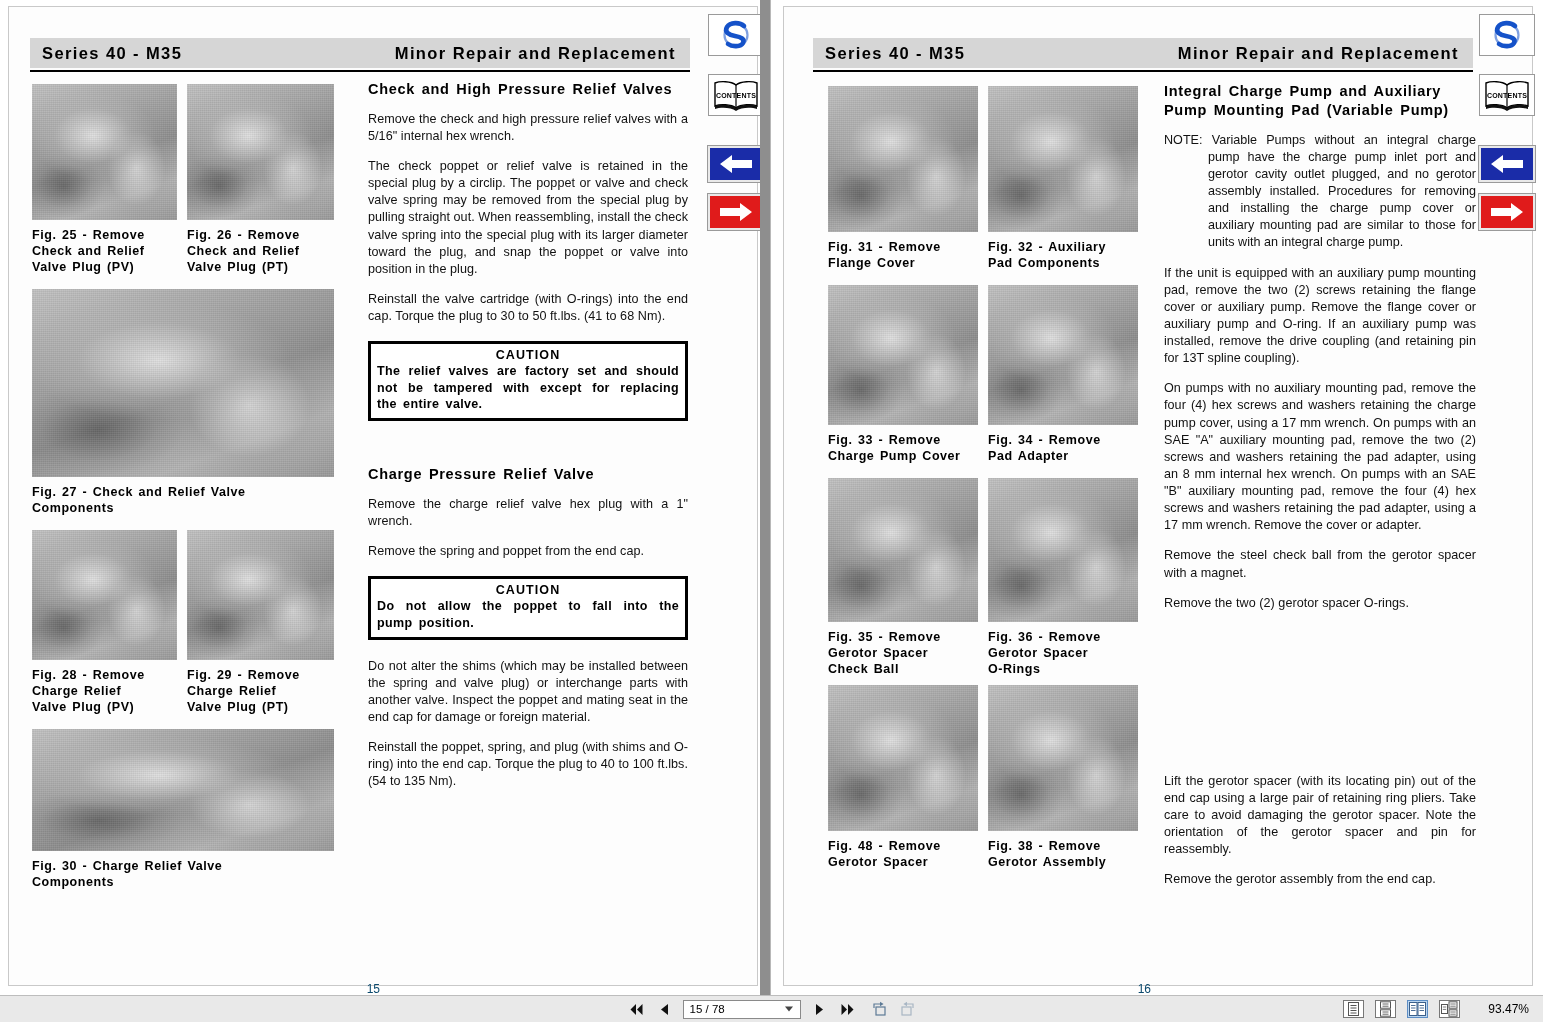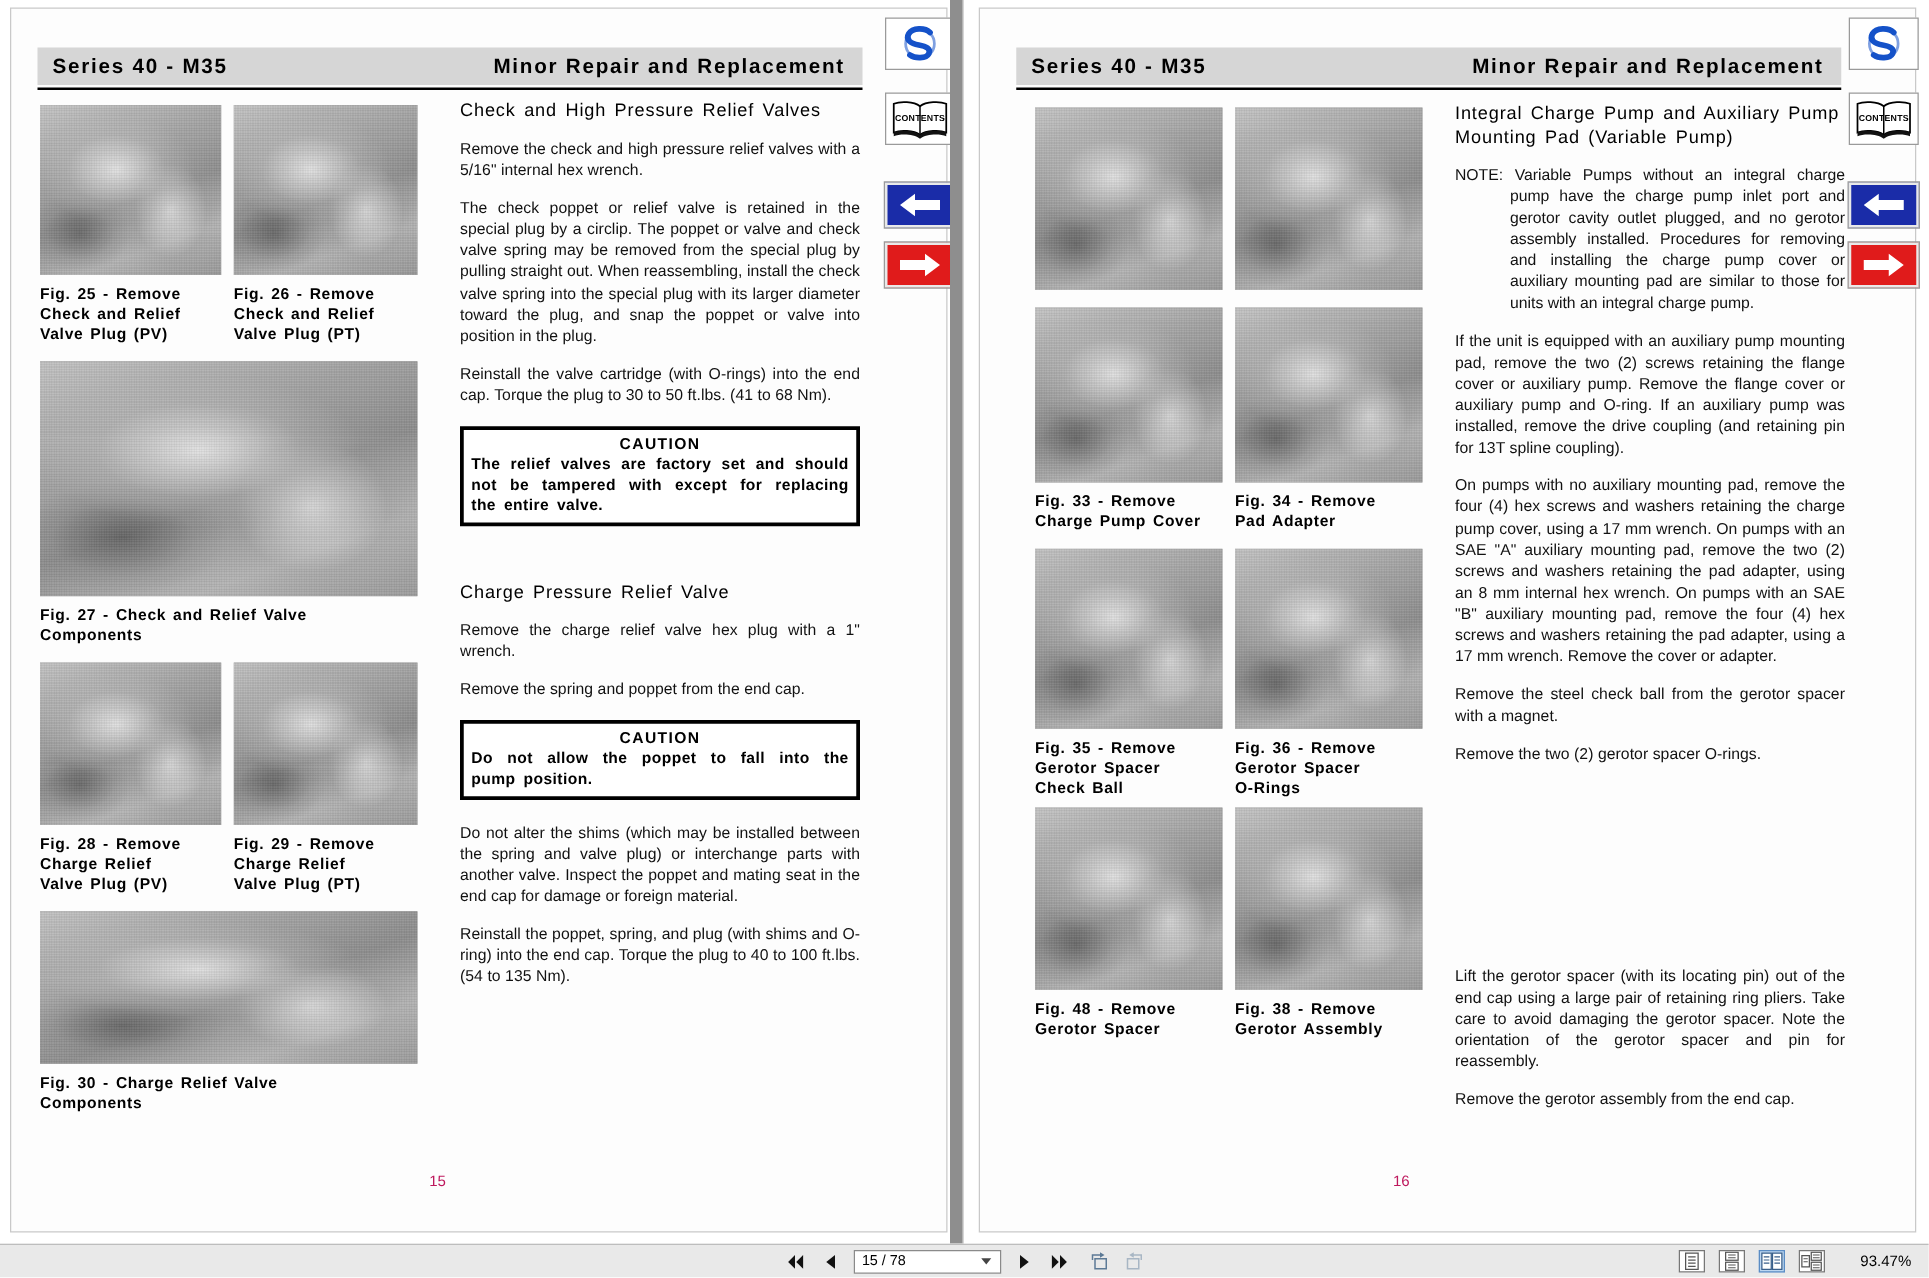--- a/index.html
+++ b/index.html
@@ -140,21 +140,21 @@
     color: #000;
     margin-top: 7px;
     word-spacing: 1.5px;
   }
   .cap-row { display: flex; gap: 10px; }
   .cap-row .cap { margin-top: 7px; }
 
   
   h2.sec {
     font-size: 14.5px;
-    font-weight: normal;
+    font-weight: bold;
     letter-spacing: .7px;
     word-spacing: 2px;
     color: #000;
     line-height: 1.3;
     margin: 0 0 12px 0;
   }
   p.body {
     font-size: 12.6px;
     line-height: 1.36;
     color: #111;
@@ -193,25 +193,25 @@
     font-weight: bold;
     line-height: 1.33;
     text-align: justify;
     letter-spacing: .35px;
     word-spacing: 2.5px;
   }
 
   
   .pagenum {
     position: absolute;
-    top: 938px;
+    top: 982px;
     font-size: 12px;
-    color: #be185d;
+    color: #0c4a6e;
     width: 60px;
-    text-align: center;
+    text-align: right;
   }
 
   
   .navcol {
     position: absolute;
     top: 14px;
     width: 60px;
   }
   .navbtn {
     width: 56px;
@@ -442,20 +442,26 @@
         <div class="hdr-right">Minor  Repair  and  Replacement</div>
       </div>
       <div class="hdr-rule" style="top:70px;left:42px"></div>
 
       <div class="col-left" style="left:57px;top:86px">
 
         <div class="photo-row">
           <div class="photo" style="width:150px;height:146px"></div>
           <div class="photo" style="width:150px;height:146px"></div>
         </div>
+        <div class="cap-row">
+          <div class="cap" style="width:150px;white-space:pre-line">Fig. 31 - Remove
+Flange Cover</div>
+          <div class="cap" style="width:150px;white-space:pre-line">Fig. 32 - Auxiliary
+Pad Components</div>
+        </div>
 
         <div class="photo-row" style="margin-top:14px">
           <div class="photo" style="width:150px;height:140px"></div>
           <div class="photo" style="width:150px;height:140px"></div>
         </div>
         <div class="cap-row">
           <div class="cap" style="width:150px;white-space:pre-line">Fig. 33 - Remove
 Charge Pump Cover</div>
           <div class="cap" style="width:150px;white-space:pre-line">Fig. 34 - Remove
 Pad Adapter</div>

